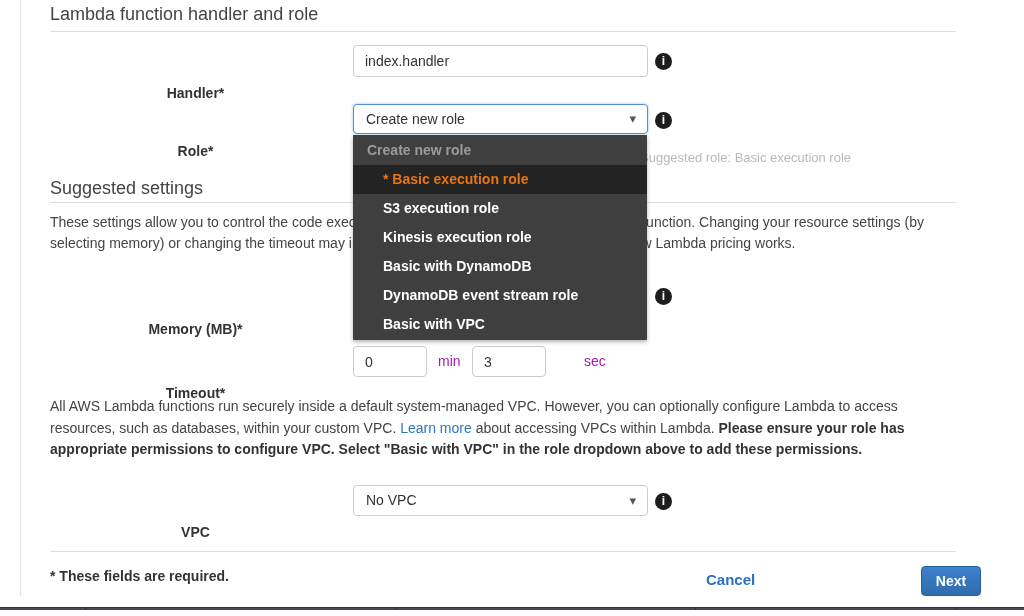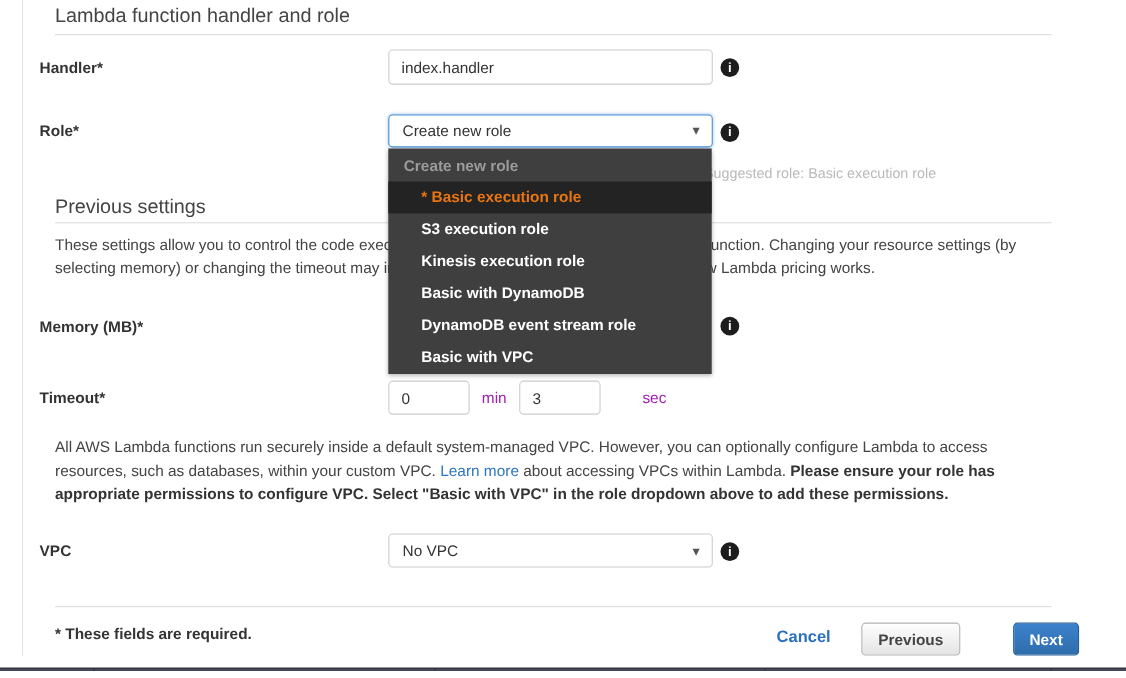--- a/index.html
+++ b/index.html
@@ -5,22 +5,22 @@
   html,body{margin:0;padding:0;background:#fff;}
   *{box-sizing:border-box;}
   .page{
     position:relative;width:1024px;height:610px;overflow:hidden;background:#fff;
     font-family:"Liberation Sans",sans-serif;color:#444;
   }
   .vline{position:absolute;left:20px;top:0;width:1px;height:596px;background:#e3e3e3;}
   .hrule{position:absolute;left:50px;width:906px;height:1px;background:#ddd;}
   .section-title{position:absolute;left:50px;font-size:18px;line-height:28px;color:#444;}
   .field-label{
-    position:absolute;left:36px;width:283px;text-align:left;
-    font-size:14px;font-weight:bold;color:#333;
+    position:absolute;left:54px;width:283px;text-align:center;
+    font-size:14px;font-weight:bold;color:#333;margin-top:32px;
   }
   .text-input{
     position:absolute;border:1px solid #ccc;border-radius:4px;background:#fff;
     font-family:"Liberation Sans",sans-serif;font-size:14px;color:#333;padding:0 11px;outline:none;
   }
   .selectbox{
     position:absolute;left:353px;width:295px;height:31px;border:1px solid #ccc;border-radius:4px;
     background:#fff;font-size:14px;color:#333;line-height:29px;padding-left:12px;cursor:pointer;
   }
   .selectbox.focused{border-color:#4f90d1;box-shadow:0 0 3px rgba(79,144,209,.55);}
@@ -89,21 +89,21 @@
   <div class="dropdown">
     <div class="dd-item dd-placeholder">Create new role</div>
     <div class="dd-item dd-selected">* Basic execution role</div>
     <div class="dd-item">S3 execution role</div>
     <div class="dd-item">Kinesis execution role</div>
     <div class="dd-item">Basic with DynamoDB</div>
     <div class="dd-item">DynamoDB event stream role</div>
     <div class="dd-item">Basic with VPC</div>
   </div>
 
-  <div class="section-title" style="top:174px;">Previous settings</div>
+  <div class="section-title" style="top:174px;">Suggested settings</div>
   <div class="hrule" style="top:202px;"></div>
 
   <div class="body-line" style="top:212px;">These settings allow you to control the code execution performance and costs for your Lambda function. Changing your resource settings (by</div>
   <div class="body-line" style="top:233px;">selecting memory) or changing the timeout may impact your function cost. Learn more about how Lambda pricing works.</div>
 
   <div class="field-label" style="top:281px;line-height:32px;">Memory (MB)*</div>
   <div class="info-icon" style="top:288px;">i</div>
 
   <div class="field-label" style="top:346px;line-height:31px;">Timeout*</div>
   <input class="text-input" style="left: 353px; top: 346px; width: 74px; height: 31px;" value="0">
@@ -118,21 +118,20 @@
   <div class="field-label" style="top:485px;line-height:31px;">VPC</div>
   <div class="selectbox" style="top:485px;">
     <span>No VPC</span>
     <span class="caret">▾</span>
   </div>
   <div class="info-icon" style="top:493px;">i</div>
 
   <div class="hrule" style="top:551px;"></div>
   <div class="required-note">* These fields are required.</div>
   <a class="cancel-link">Cancel</a>
-  <button class="btn btn-previous">Previous</button>
   <button class="btn btn-next">Next</button>
 
   <div class="footer-bar">
     <div class="footer-tick" style="left:85px;"></div>
     <div class="footer-tick" style="left:395px;"></div>
     <div class="footer-tick" style="left:695px;"></div>
     <div class="footer-tick" style="left:955px;"></div>
   </div>
 
 </div>

